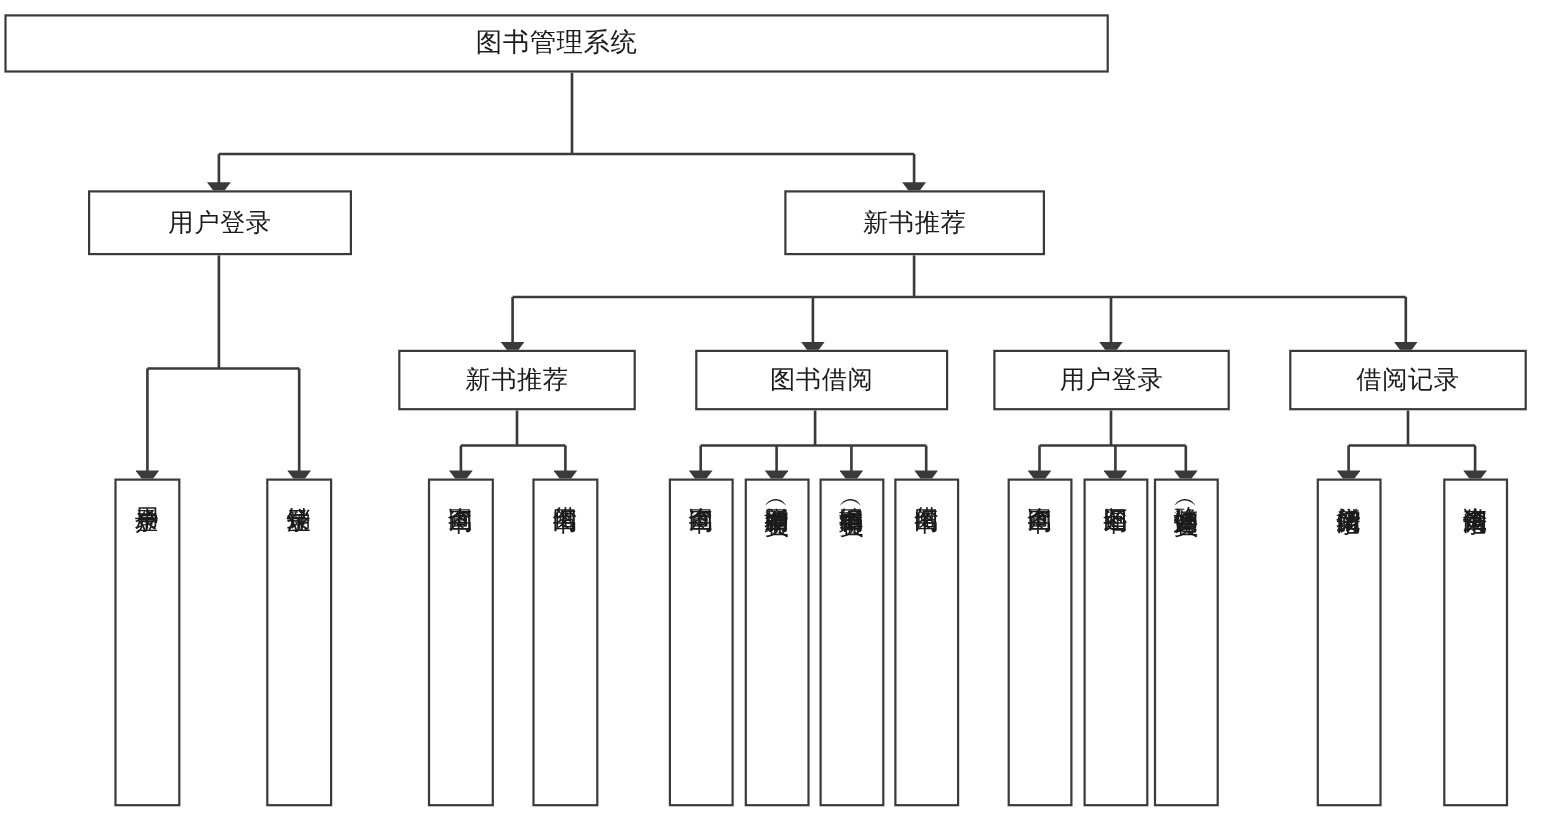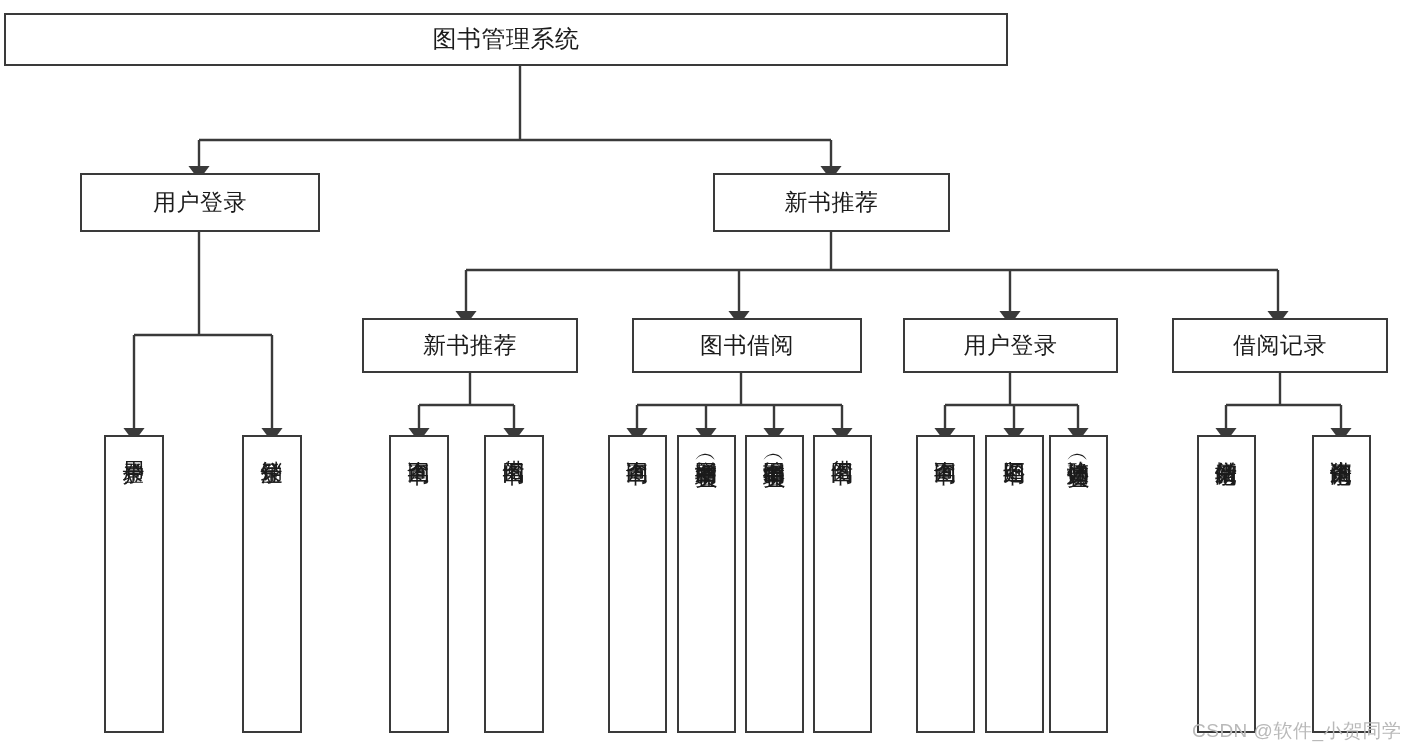--- a/index.html
+++ b/index.html
@@ -169,14 +169,13 @@
       <div class="node vertical" style="left: 1049px; top: 435px; width: 59px; height: 298px;">
         <span class="label">确认归还（管理员）</span>
       </div>
       <div class="node vertical" style="left: 1197px; top: 435px; width: 59px; height: 298px;">
         <span class="label">新增借阅记录</span>
       </div>
       <div class="node vertical" style="left: 1312px; top: 435px; width: 59px; height: 298px;">
         <span class="label">查询借阅记录</span>
       </div>
     </div>
-  <div class="watermark" style="left: 1192px; top: 718px;">CSDN @软件_小贺同学</div>
 </div>
 
 </body></html>

